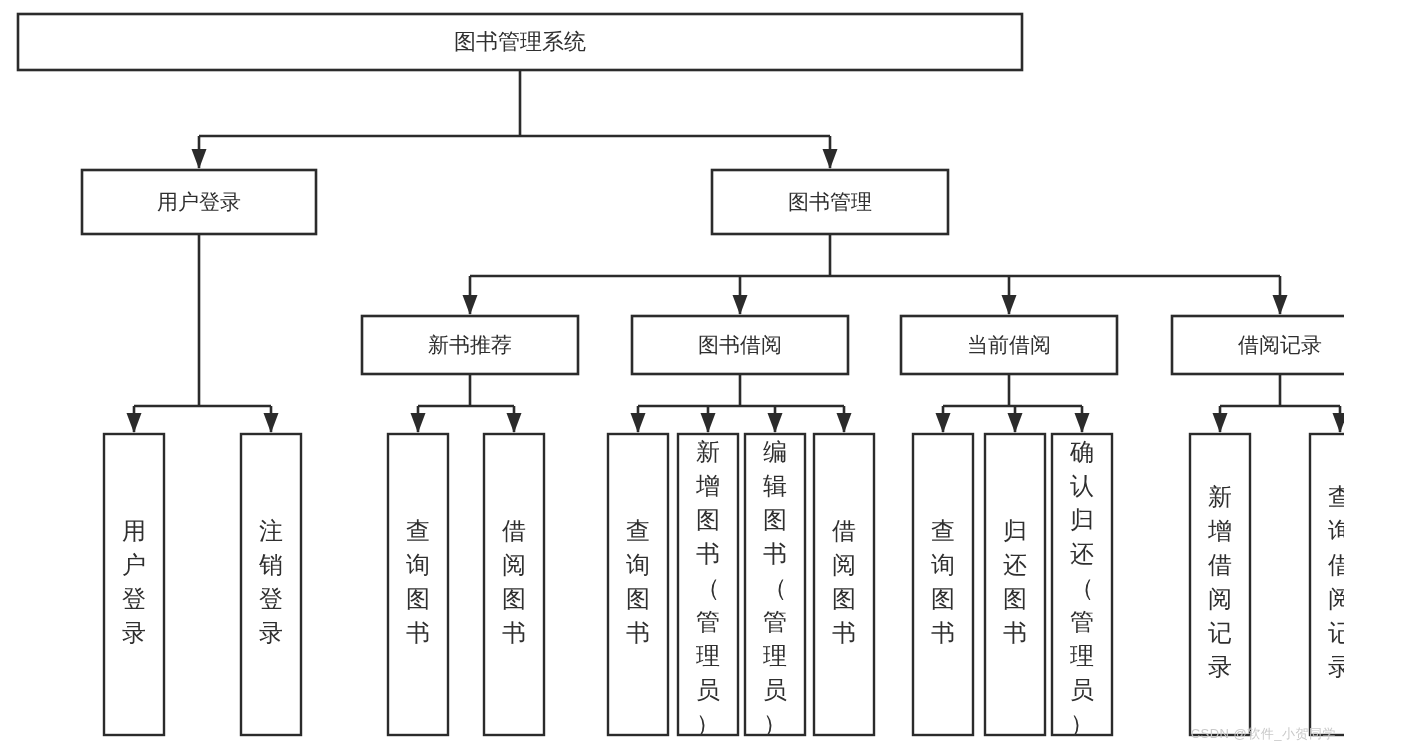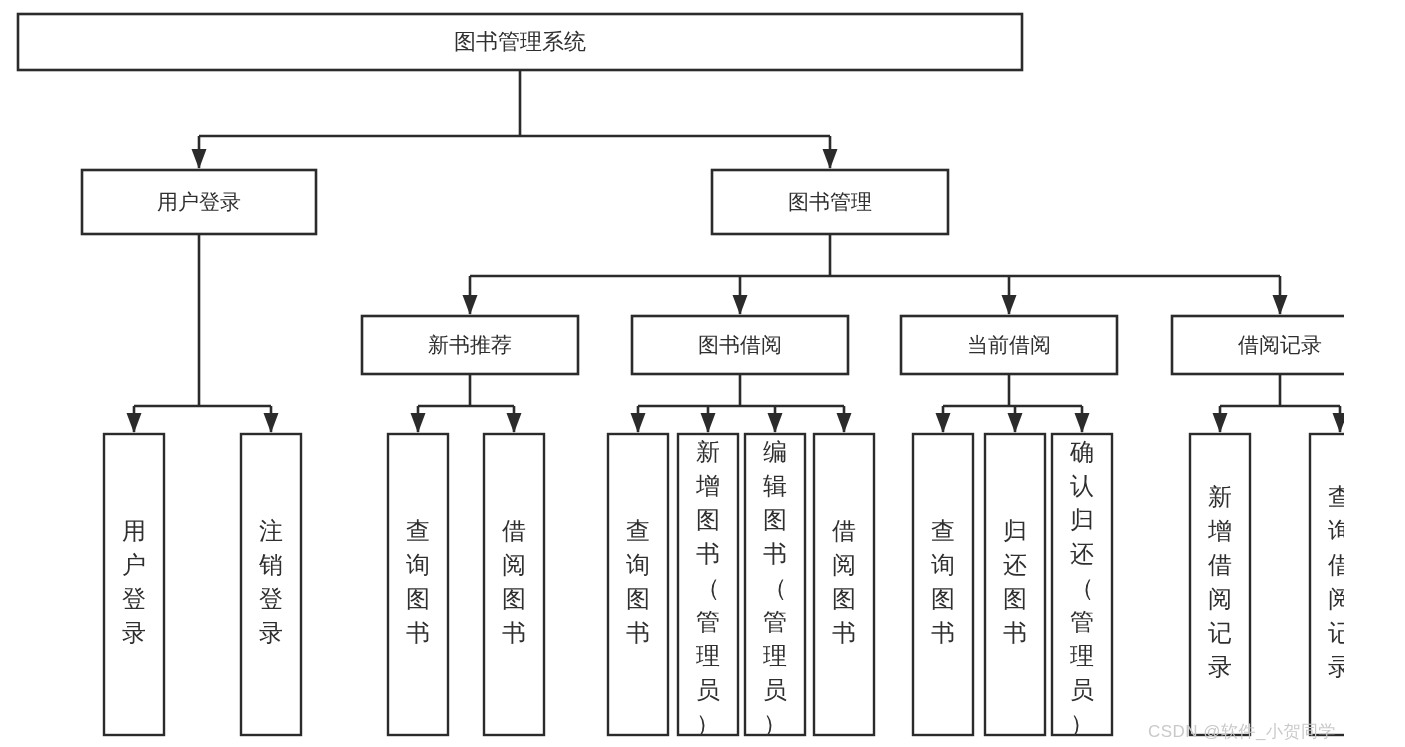--- a/index.html
+++ b/index.html
@@ -52,21 +52,21 @@
     fill: #2f2f2f;
     font-family: "Liberation Sans", "DejaVu Sans", sans-serif;
     font-size: 24px;
     text-anchor: middle;
   }
   .watermark {
     position: absolute;
     right: 8px;
     bottom: 4px;
     color: #c9c9c9;
-    font-size: 17px;
+    font-size: 13px;
     font-family: "Liberation Sans", "DejaVu Sans", sans-serif;
     white-space: nowrap;
     letter-spacing: 0.5px;
   }
 </style>
 </head>
 <body>
 
 <div id="stage">
   <svg id="diagram" viewBox="0 0 1405 747">

